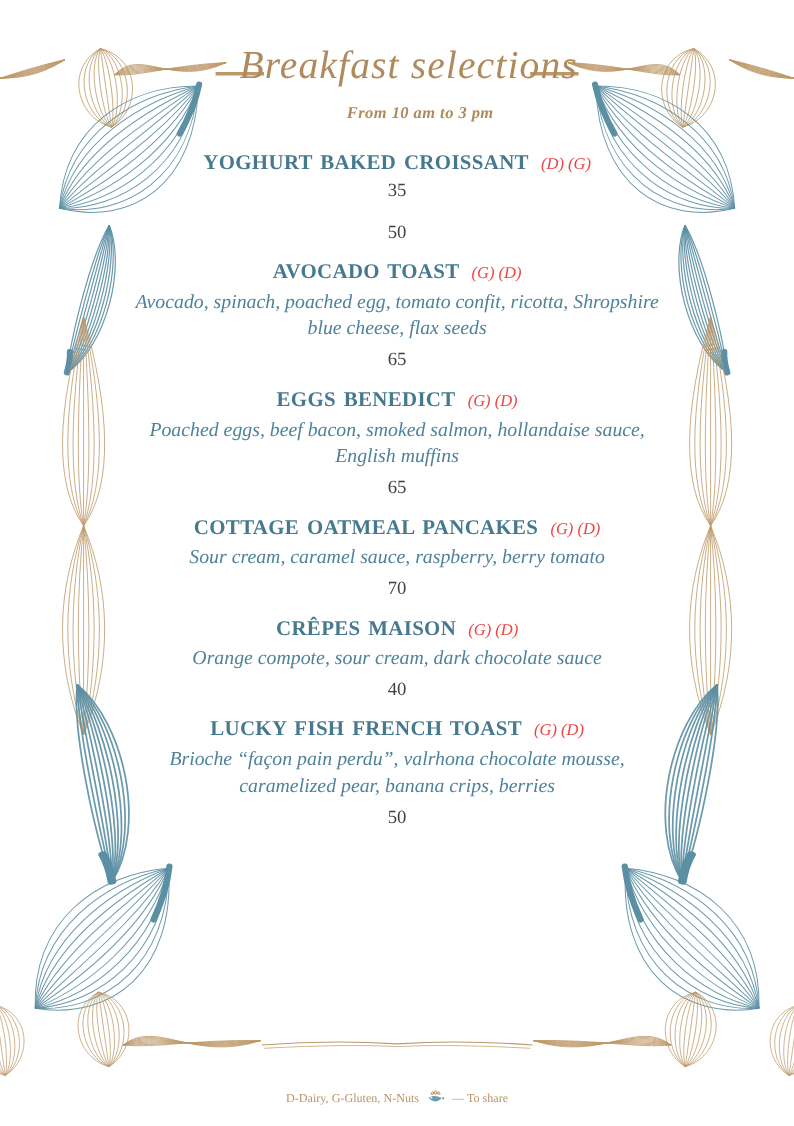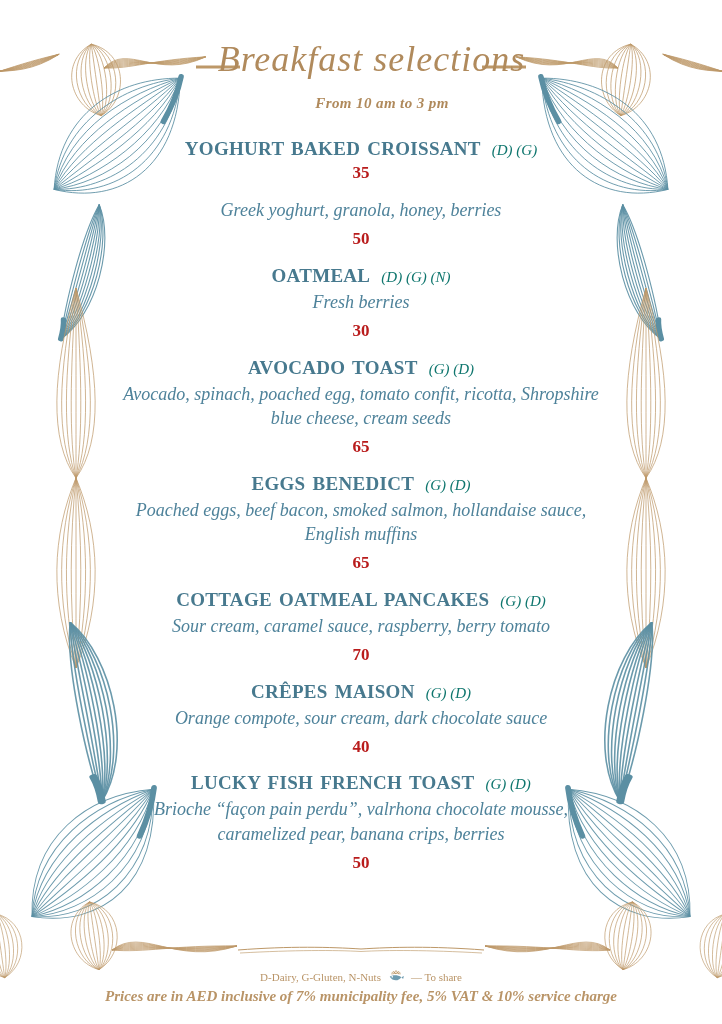--- a/index.html
+++ b/index.html
@@ -17,27 +17,27 @@
   .page-subtitle{
     margin-top:15px;font-size:15px;font-style:italic;font-weight:bold;
     color:#b08a5c;letter-spacing:.4px;padding-left:42px;
   }
   .menu-list{margin-top:26px;}
   .item{margin-bottom:13px;}
   .item-name{
     font-size:19px;font-weight:bold;color:#47798e;letter-spacing:.3px;word-spacing:2px;
   }
   .item-allergens{
-    font-size:15px;font-style:italic;color:#0f766e;margin-left:7px;font-weight:normal;
+    font-size:15px;font-style:italic;color:#ef4444;margin-left:7px;font-weight:normal;
   }
   .item-desc{
     font-size:18px;font-style:italic;color:#4e829a;line-height:1.35;
     max-width:505px;margin:3px auto 4px auto;
   }
-  .item-price{font-size:17px;font-weight:bold;color:#b91c1c;line-height:1.5;}
+  .item-price{font-size:17px;font-weight:normal;color:#404040;line-height:1.5;}
   .page-footer{position:absolute;left:0;bottom:16px;width:722px;text-align:center;}
   .footer-legend-line{
     font-size:11px;color:#b99467;line-height:1.45;
   }
   .footer-pricing{
     font-size:15px;font-style:italic;font-weight:bold;color:#b99467;line-height:1.45;
   }
   .logo-icon{display:inline-block;vertical-align:-5px;margin:0 5px;}
 </style>
 </head>
@@ -367,39 +367,30 @@
 
       <div class="item">
         <div>
           <span class="item-name">YOGHURT BAKED CROISSANT</span>
           <span class="item-allergens">(D) (G)</span>
         </div>
         <div class="item-price">35</div>
       </div>
 
       <div class="item">
-        <div class="item-desc">Greek yoghurt, granola, honey, berries</div>
         <div class="item-price">50</div>
       </div>
 
-      <div class="item">
-        <div>
-          <span class="item-name">OATMEAL</span>
-          <span class="item-allergens">(D) (G) (N)</span>
-        </div>
-        <div class="item-desc">Fresh berries</div>
-        <div class="item-price">30</div>
-      </div>
 
       <div class="item">
         <div>
           <span class="item-name">AVOCADO TOAST</span>
           <span class="item-allergens">(G) (D)</span>
         </div>
-        <div class="item-desc">Avocado, spinach, poached egg, tomato confit, ricotta, Shropshire blue cheese, cream seeds</div>
+        <div class="item-desc">Avocado, spinach, poached egg, tomato confit, ricotta, Shropshire blue cheese, flax seeds</div>
         <div class="item-price">65</div>
       </div>
 
       <div class="item">
         <div>
           <span class="item-name">EGGS BENEDICT</span>
           <span class="item-allergens">(G) (D)</span>
         </div>
         <div class="item-desc">Poached eggs, beef bacon, smoked salmon, hollandaise sauce, English muffins</div>
         <div class="item-price">65</div>
@@ -442,17 +433,16 @@
             <path d="M10,9 Q12,2 14,9"></path>
             <path d="M13,9 Q16,4 17,10"></path>
             <path d="M8.5,10 Q10,6.5 12,9.5"></path>
             <path d="M12,9.5 Q14,6 15.5,10"></path>
           </g>
           <path d="M4.5,13 C8,10.5 14,10.5 18.5,13.5 C15,18.5 8,18.5 4.5,13 Z" fill="#6f9cb0"></path>
           <path d="M18.5,13.5 L21.5,12 L20.5,15.5 Z" fill="#6f9cb0"></path>
           <circle cx="7.5" cy="13" r="1" fill="#ffffff"></circle>
         </svg><span>— To share</span>
       </div>
-      <div class="footer-pricing">Prices are in AED inclusive of 7% municipality fee, 5% VAT &amp; 10% service charge</div>
     </div>
 
   </div>
 </div>
 
 </body></html>

